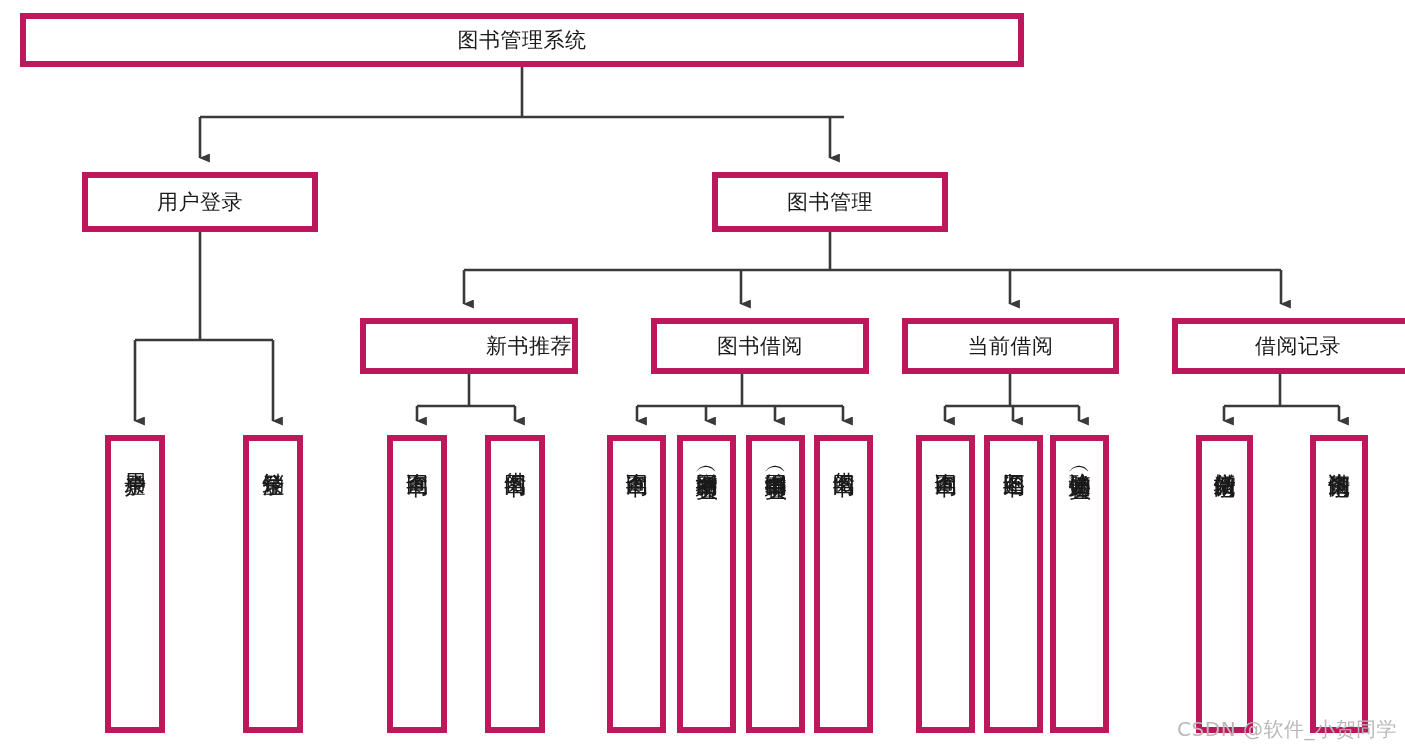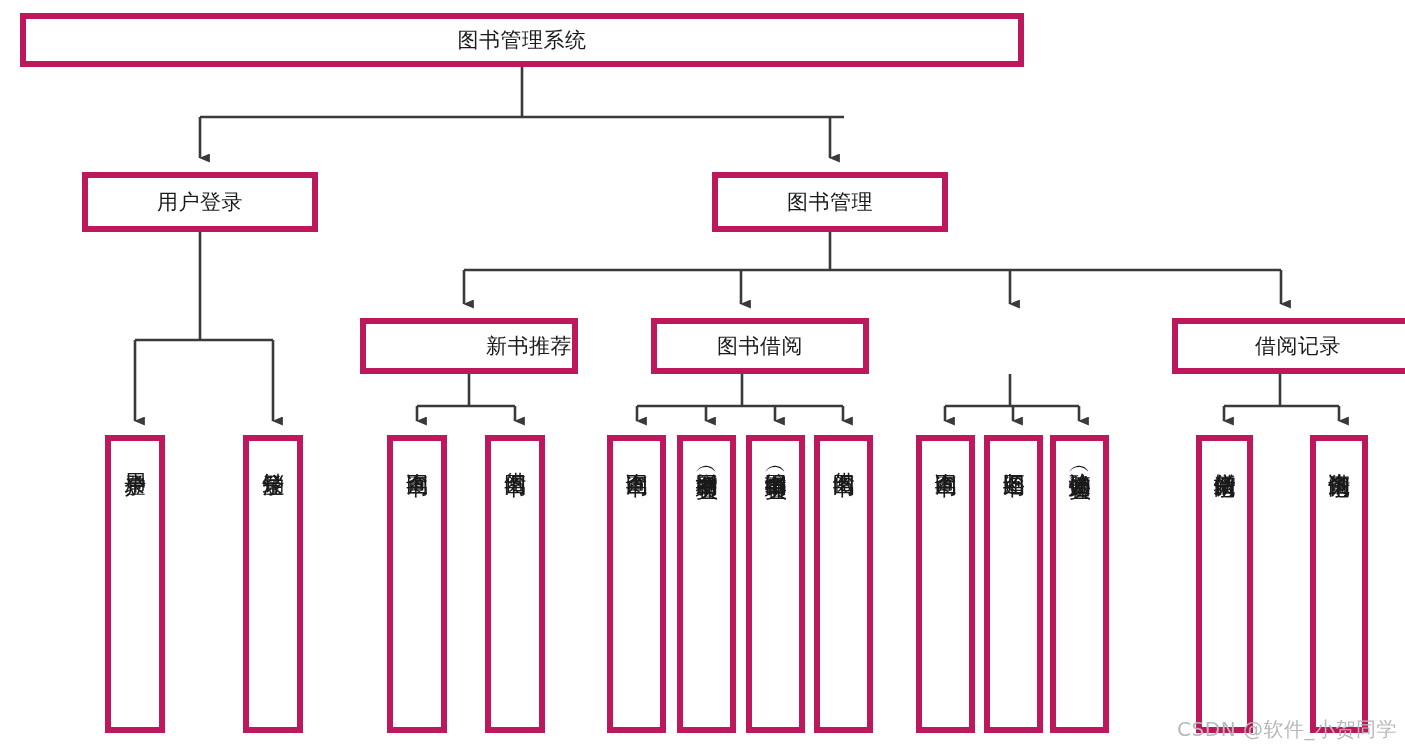--- a/index.html
+++ b/index.html
@@ -135,20 +135,23 @@
   <div class="node horiz" style="left: 712px; top: 172px; width: 236px; height: 60px;">
     <span class="label">图书管理</span>
   </div>
 
   <div class="node horiz" style="left: 360px; top: 318px; width: 218px; height: 56px; justify-content: flex-end;">
     <span class="label">新书推荐</span>
   </div>
   <div class="node horiz" style="left: 633px; top: 318px; width: 218px; height: 56px; margin-left: 18px;">
     <span class="label">图书借阅</span>
   </div>
+  <div class="node horiz" style="left: 902px; top: 318px; width: 217px; height: 56px;">
+    <span class="label">当前借阅</span>
+  </div>
   <div class="node horiz" style="left: 1172px; top: 318px; width: 252px; height: 56px;">
     <span class="label">借阅记录</span>
   </div>
 
   <div class="node vert" style="left: 105px; top: 435px; width: 60px; height: 298px;">
     <span class="label">用户登录</span>
   </div>
   <div class="node vert" style="left: 243px; top: 435px; width: 60px; height: 298px;">
     <span class="label">注销登录</span>
   </div>

